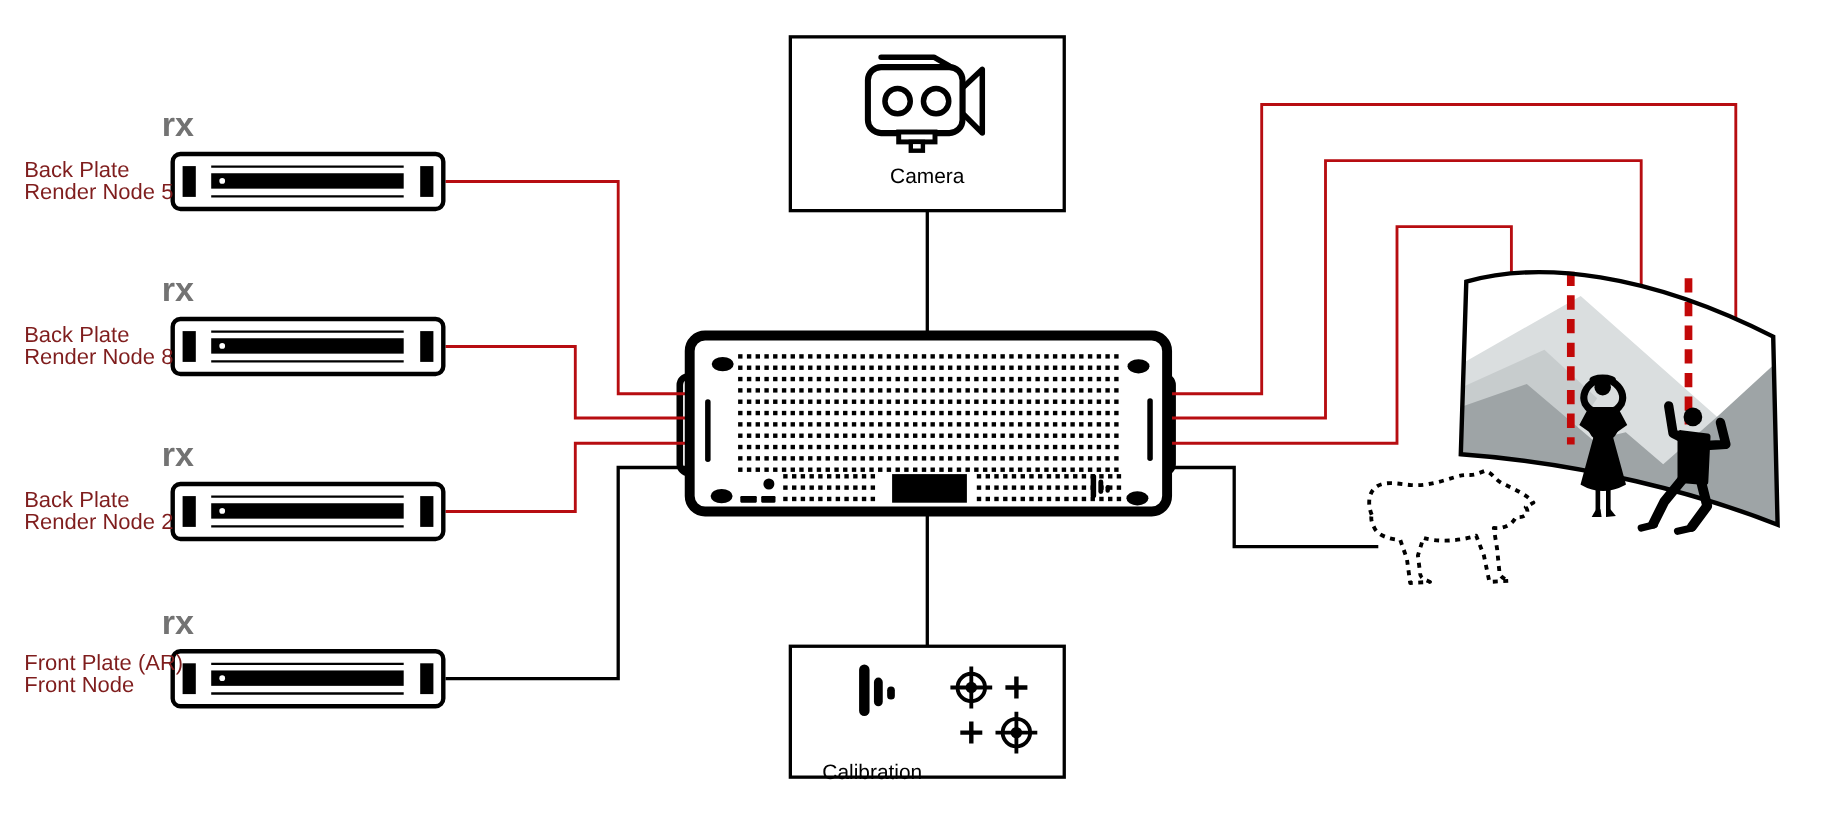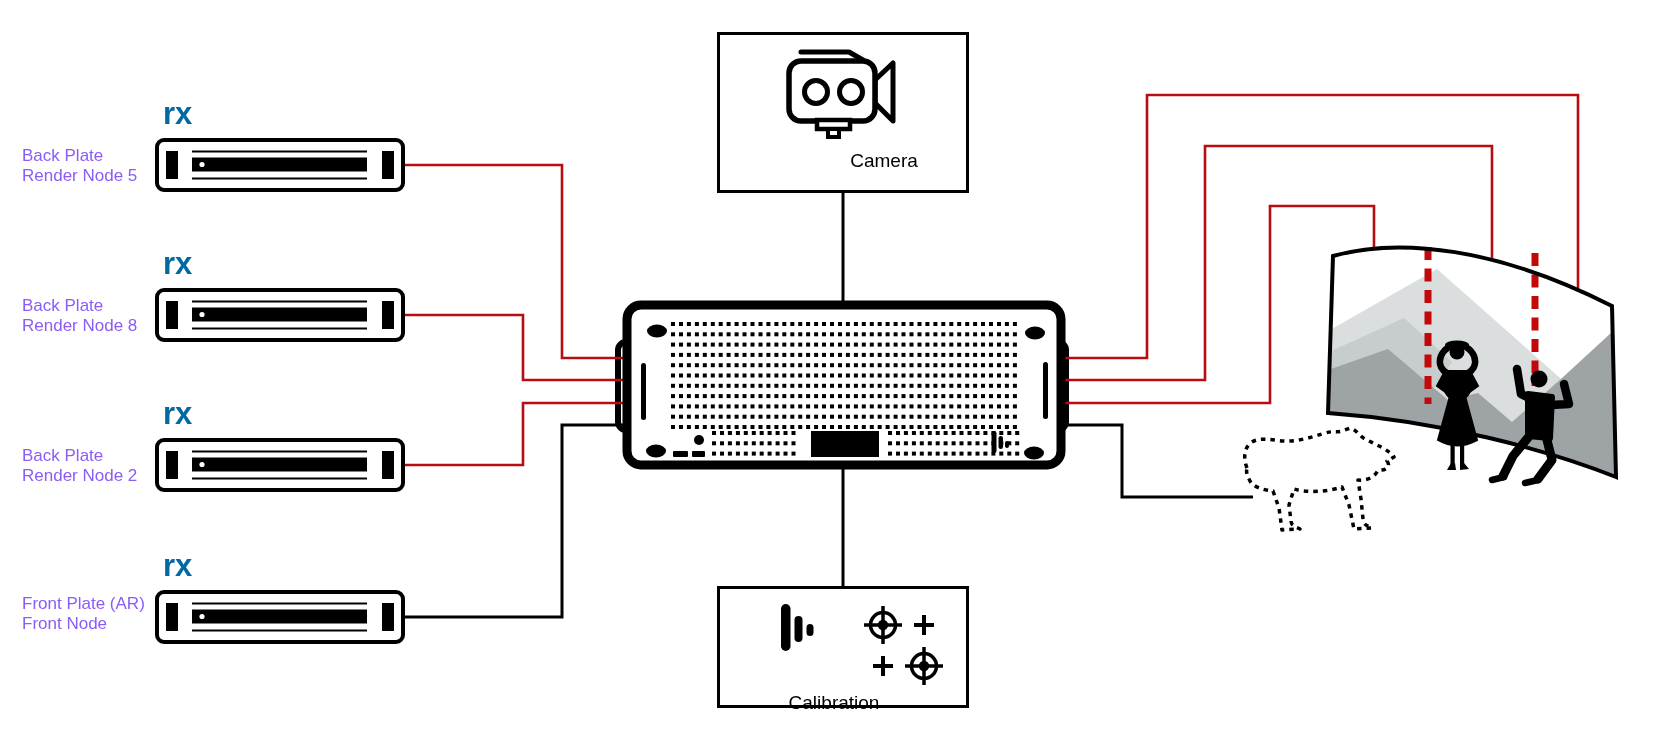--- a/index.html
+++ b/index.html
@@ -2,28 +2,28 @@
 <html><head>
 <meta charset="utf-8">
 <style>
   html,body{margin:0;padding:0;background:#fff;}
   .stage{
     position:relative;width:1658px;height:750px;background:#fff;
     font-family:"Liberation Sans",sans-serif;overflow:hidden;
   }
   .stage svg{position:absolute;left:0;top:0;}
   .rx-label{
-    position:absolute;font-size:31px;font-weight:700;color:#0369a1;
-    line-height:1;letter-spacing:0px;margin-left:16px;
+    position:absolute;font-size:31px;font-weight:700;color:#737373;
+    line-height:1;letter-spacing:0px;
   }
   .node-label{
-    position:absolute;font-size:17px;line-height:19.5px;color:#8b5cf6;
+    position:absolute;font-size:20px;line-height:19.5px;color:#7f1d1d;
   }
   .box-label{
-    position:absolute;font-size:19px;color:#000;text-align:center;line-height:1.1;padding-left:41px;
+    position:absolute;font-size:19px;color:#000;text-align:center;line-height:1.1;
   }
 </style>
 </head>
 <body>
 
 <div class="stage">
 
 <svg width="1658" height="750" viewBox="0 0 1658 750">
 
   <g>

